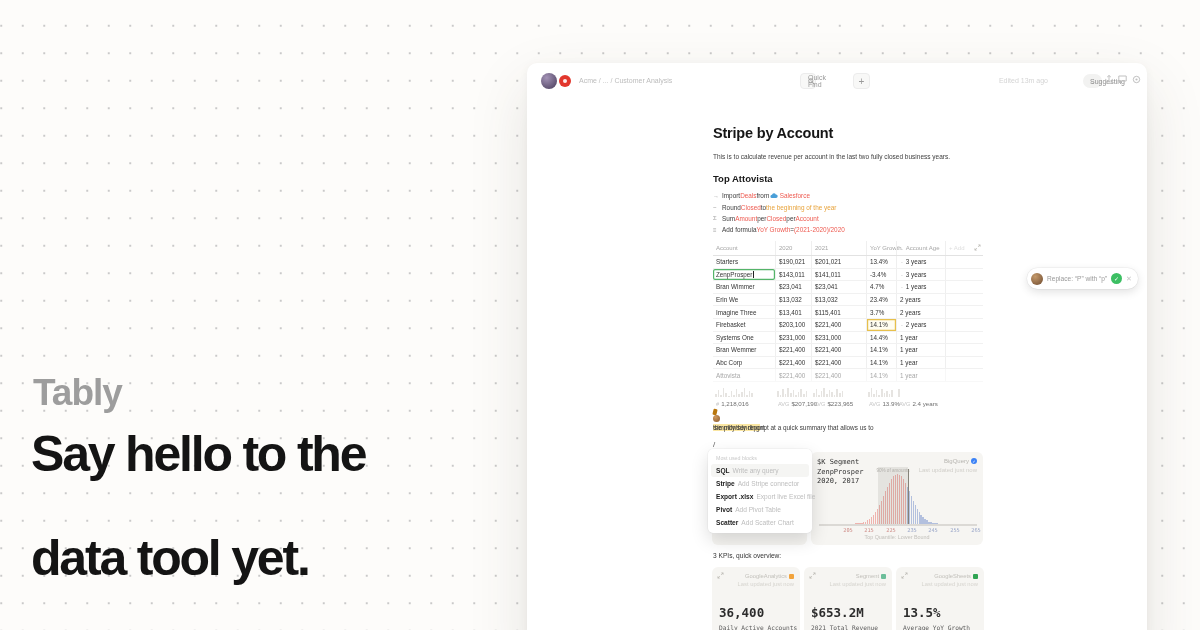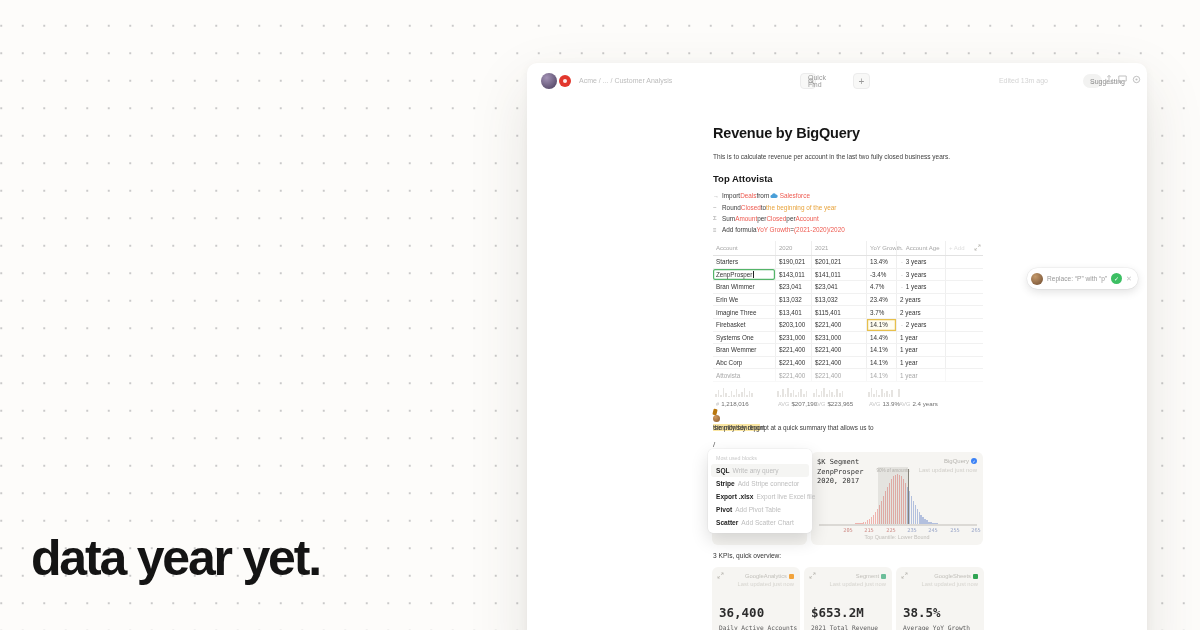--- a/index.html
+++ b/index.html
@@ -108,21 +108,22 @@
   .pillavatar{width:12px;height:12px;border-radius:50%;background:radial-gradient(circle at 35% 30%,#c59a6b,#6e4a2f);}
   .pilltext{font-size:6.6px;color:#9a9a9a;white-space:nowrap;}
   .accept{width:11px;height:11px;border-radius:50%;background:#3cbf63;color:#fff;font-size:6px;display:flex;align-items:center;justify-content:center;}
   .dismiss{color:#c4c4c4;font-size:7px;}
 </style>
 </head>
 <body>
 
 <div class="page">
 
-  <h1 class="headline"><br><br><span>data year yet.</span></h1>
+  <div class="brand">Tably</div>
+  <h1 class="headline"><span>Say hello to the</span><br><br><span>data tool yet.</span></h1>
 
   <div class="app">
 
     <span class="avatar"></span>
     <span class="wsbadge"></span>
     <span class="crumb">Acme / ... / Customer Analysis</span>
     <div class="quickfind">
       <svg width="7" height="7" viewBox="0 0 8 8">
           <circle cx="3.2" cy="3.2" r="2.4" fill="none" stroke="#9a9a9a" stroke-width="1"></circle>
           <path d="M5 5 L7.2 7.2" stroke="#9a9a9a" stroke-width="1"></path>
@@ -141,21 +142,21 @@
         </svg>
       <svg width="9" height="9" viewBox="0 0 9 9">
           <path d="M0.8 1 H8.2 V6 H3.5 L1.5 8 V6 H0.8 Z" fill="none" stroke="#c0c0c0" stroke-width="1"></path>
         </svg>
       <svg width="9" height="9" viewBox="0 0 9 9">
           <circle cx="4.5" cy="4.5" r="3.2" fill="none" stroke="#c0c0c0" stroke-width="1"></circle>
           <circle cx="4.5" cy="4.5" r="1.1" fill="#c0c0c0"></circle>
         </svg>
     </div>
 
-    <h2 class="doc-title">Revenue by BigQuery</h2>
+    <h2 class="doc-title">Stripe by Account</h2>
     <p class="doc-desc">This is to calculate revenue per account in the last two fully closed business years.</p>
     <h3 class="sec-title">Top Attovista</h3>
     <div id="formulas">
         <div class="frow">
           <span class="ficon">→</span>
           <span class="seg-plain">Import </span>
           <span class="seg-red">Deals</span>
           <span class="seg-plain"> from </span>
           <span class="sficon">
             <svg width="8" height="6" viewBox="0 0 8 6">
@@ -623,21 +624,21 @@
           <span class="kexpand">
             <svg width="7" height="7" viewBox="0 0 7 7">
               <path d="M4.1 2.9 L6.1 0.9 M6.1 0.9 H4.3 M6.1 0.9 V2.7 M2.9 4.1 L0.9 6.1 M0.9 6.1 H2.7 M0.9 6.1 V4.3" fill="none" stroke="#bcbab5" stroke-width="0.8"></path>
             </svg>
           </span>
           <span class="ksource">
             <span>GoogleSheets</span>
             <span class="kicon" style="background: rgb(47, 164, 82);"></span>
           </span>
           <span class="kupdated">Last updated just now</span>
-          <span class="kvalue">38.5%</span>
+          <span class="kvalue">13.5%</span>
           <span class="klabel">Average YoY Growth</span>
         </div>
       </div>
 
     <div class="pill">
       <span class="pillavatar"></span>
       <span class="pilltext">Replace: “P” with “p”</span>
       <span class="accept">✓</span>
       <span class="dismiss">✕</span>
     </div>

